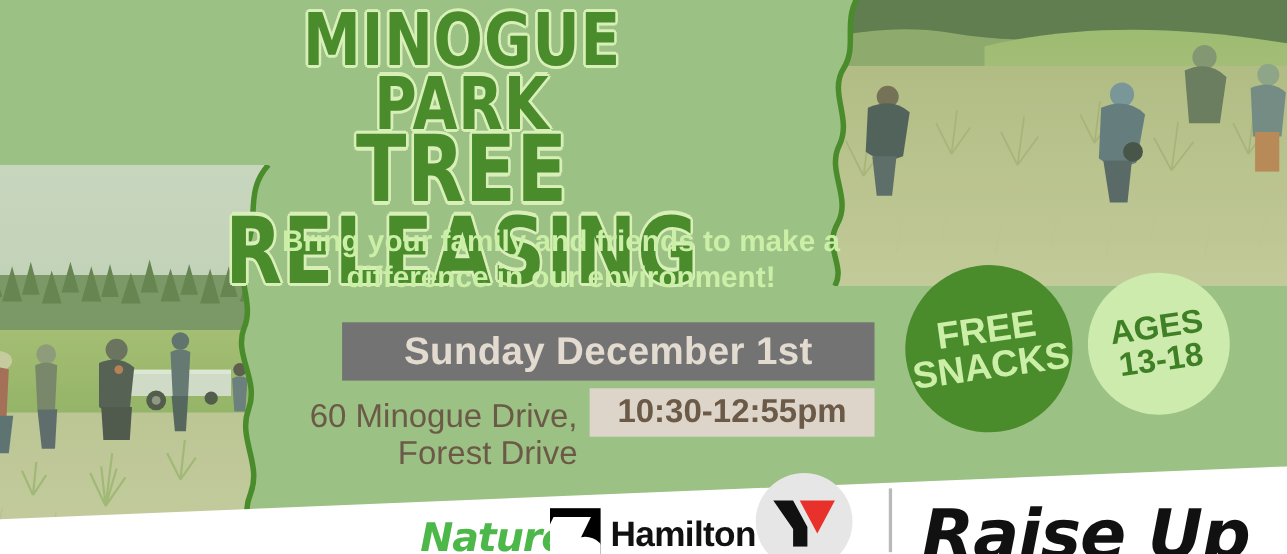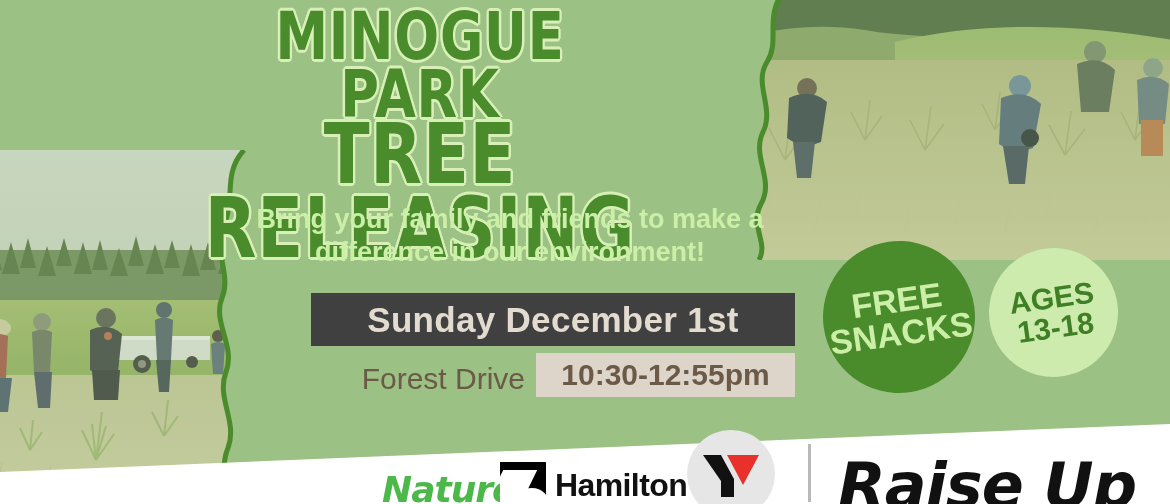--- a/index.html
+++ b/index.html
@@ -100,21 +100,21 @@
     line-height: 1.22;
   }
 
   
   #date-banner {
     position: absolute;
     left: 311px;
     top: 293px;
     width: 484px;
     height: 53px;
-    background: #404040;
+    background: #737373;
     color: #e3dbd0;
     font-size: 35px;
     font-weight: 700;
     letter-spacing: 0.3px;
     display: flex;
     align-items: center;
     justify-content: center;
   }
   #time-banner {
     position: absolute;
@@ -405,20 +405,21 @@
 
   <div id="date-banner">
     <span>Sunday December 1st</span>
   </div>
 
   <div id="time-banner">
     <span>10:30-12:55pm</span>
   </div>
 
   <div id="address">
+    <div>60 Minogue Drive,</div>
     <div>Forest Drive</div>
   </div>
 
   <div id="badge-free" class="badge">
     <div>
       <div>FREE</div>
       <div>SNACKS</div>
     </div>
   </div>
   <div id="badge-ages" class="badge">

